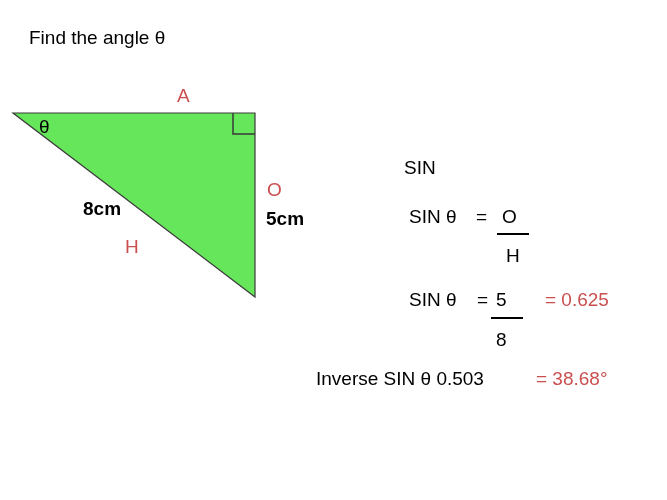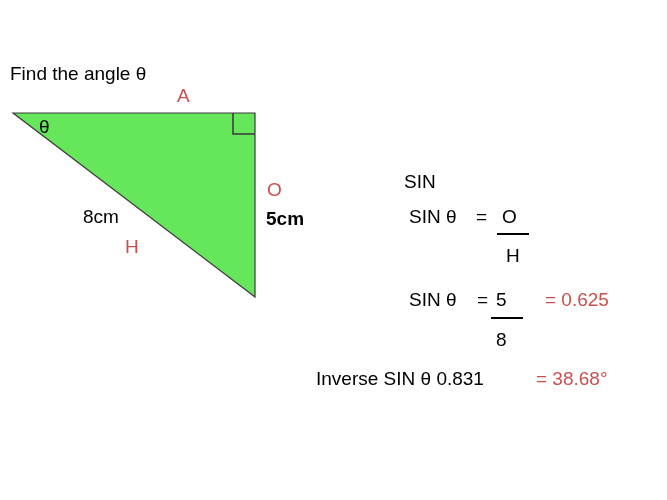--- a/index.html
+++ b/index.html
@@ -8,43 +8,43 @@
       font-family: "Liberation Sans", sans-serif; color: #000;
     }
     .t { position: absolute; white-space: nowrap; font-size: 19px; line-height: 1; }
     .red { color: #c9504f; }
     .bar { position: absolute; height: 2px; background: #000; }
     svg.tri { position: absolute; left: 0; top: 0; }
   </style>
 </head>
 <body>
 
-<div class="t" style="left:10px; top:28px;margin-top:36px;">Find the angle θ</div>
+<div class="t" style="left:29px; top:28px;">Find the angle θ</div>
 
 <svg class="tri" width="667" height="500">
   <polygon points="13,113 255,113 255,297" fill="#66e65a" stroke="#3a3a3a" stroke-width="1.2"></polygon>
   <polyline points="233,113 233,134 255,134" fill="none" stroke="#3a3a3a" stroke-width="1.5"></polyline>
 </svg>
 
 <div class="t" style="left:39px; top:117px;">θ</div>
 <div class="t red" style="left:177px; top:86px;">A</div>
 <div class="t red" style="left:267px; top:180px;">O</div>
 <div class="t" style="left:266px; top:209px;font-weight:bold;">5cm</div>
-<div class="t" style="left:83px; top:207px;">8cm</div>
+<div class="t" style="left:83px; top:199px;font-weight:bold;">8cm</div>
 <div class="t red" style="left:125px; top:237px;">H</div>
 
-<div class="t" style="left:404px; top:172px;">SIN</div>
+<div class="t" style="left:404px; top:158px;">SIN</div>
 
 <div class="t" style="left:409px; top:207px;">SIN θ</div>
 <div class="t" style="left:476px; top:207px;">=</div>
 <div class="t" style="left:502px; top:207px;">O</div>
 <div class="bar" style="left:497px; top:233px; width:32px;"></div>
 <div class="t" style="left:506px; top:246px;">H</div>
 
 <div class="t" style="left:409px; top:290px;">SIN θ</div>
 <div class="t" style="left:477px; top:290px;">=</div>
 <div class="t" style="left:496px; top:290px;">5</div>
 <div class="bar" style="left:491px; top:317px; width:32px;"></div>
 <div class="t" style="left:496px; top:330px;">8</div>
 <div class="t red" style="left:545px; top:290px;text-align:center;">= 0.625</div>
 
-<div class="t" style="left:316px; top:369px;">Inverse SIN θ 0.831</div>
+<div class="t" style="left:316px; top:369px;">Inverse SIN θ 0.503</div>
 <div class="t red" style="left:536px; top:369px;text-align:right;">= 38.68°</div>
 
 </body></html>

